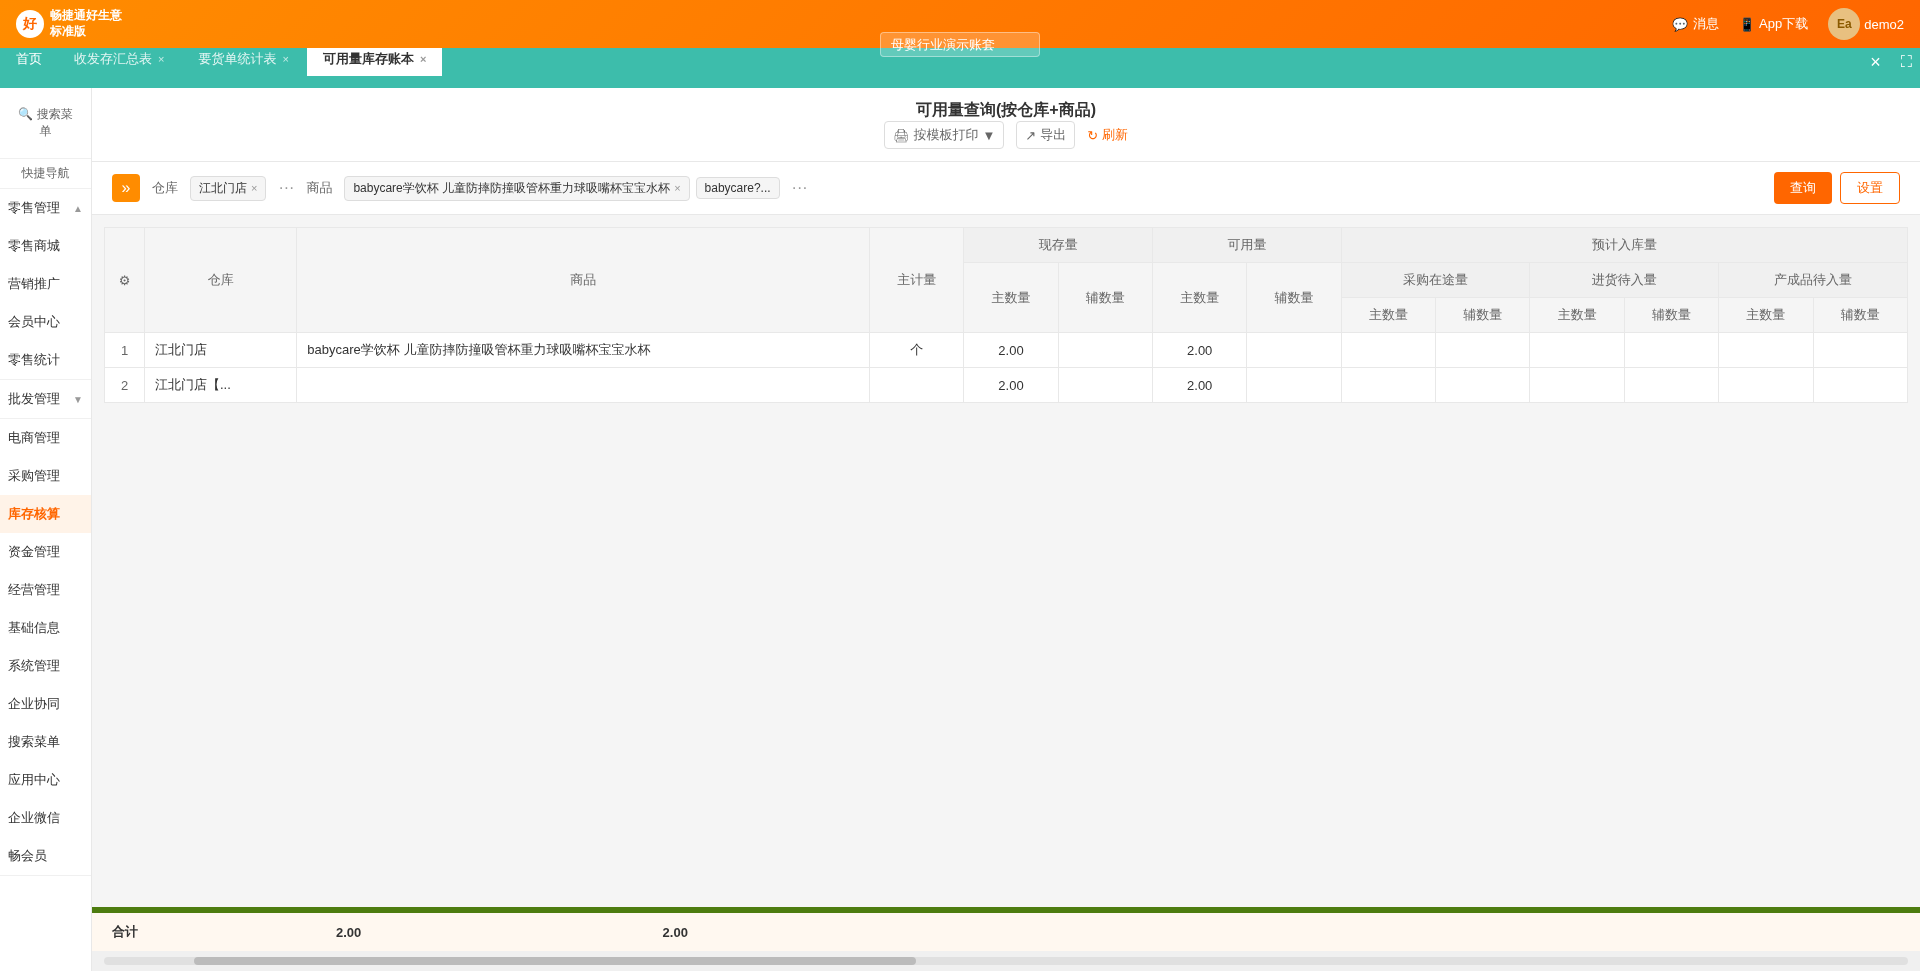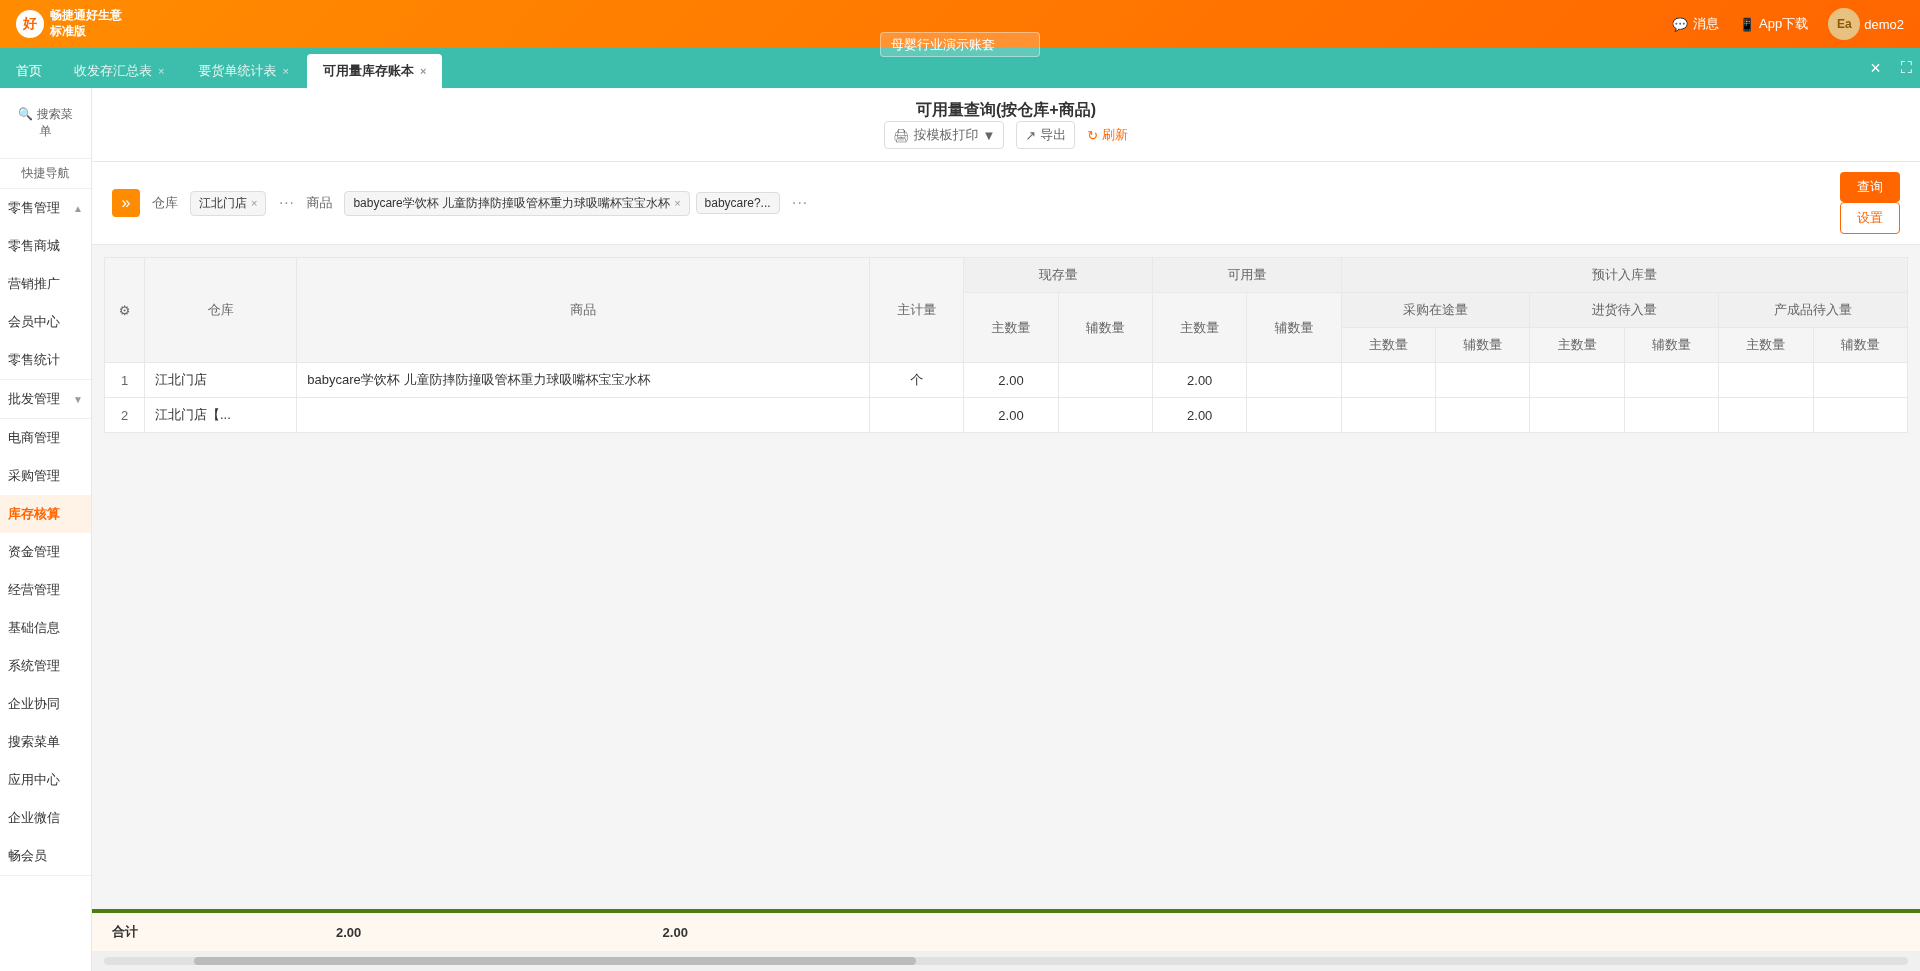--- a/index.html
+++ b/index.html
@@ -74,21 +74,21 @@
       font-size: 12px;
       font-weight: bold;
     }
 
     
     .nav-tabs {
       height: 40px;
       background: #3dbdab;
       display: flex;
       align-items: flex-end;
-      padding: 0 0 0 0;
+      padding: 0 0 12px 0;
       flex-shrink: 0;
     }
     .nav-tab {
       height: 34px;
       padding: 0 16px;
       display: flex;
       align-items: center;
       gap: 6px;
       font-size: 13px;
       color: rgba(255,255,255,0.85);
@@ -284,21 +284,21 @@
     }
     .filter-tag .tag-close {
       color: #999; cursor: pointer; font-size: 11px;
     }
     .filter-more {
       color: #999; cursor: pointer; font-size: 16px;
     }
     .filter-right {
       margin-left: auto;
       display: flex;
-      flex-direction: column;
+      gap: 8px;
     }
     .btn-query {
       background: #ff6600;
       color: white;
       border: none;
       border-radius: 4px;
       padding: 6px 16px;
       cursor: pointer;
       font-size: 13px;
     }
@@ -348,21 +348,21 @@
     .row-num {
       color: #666;
     }
 
     
     .table-footer {
       background: #fff8f0;
       padding: 10px 20px;
       display: flex;
       align-items: center;
-      border-top: 4px solid #4d7c0f;
+      border-top: 6px solid #4d7c0f;
       flex-shrink: 0;
       font-size: 13px;
     }
     .footer-label {
       width: 155px;
       color: #333;
       font-weight: bold;
     }
     .footer-val {
       text-align: center;

